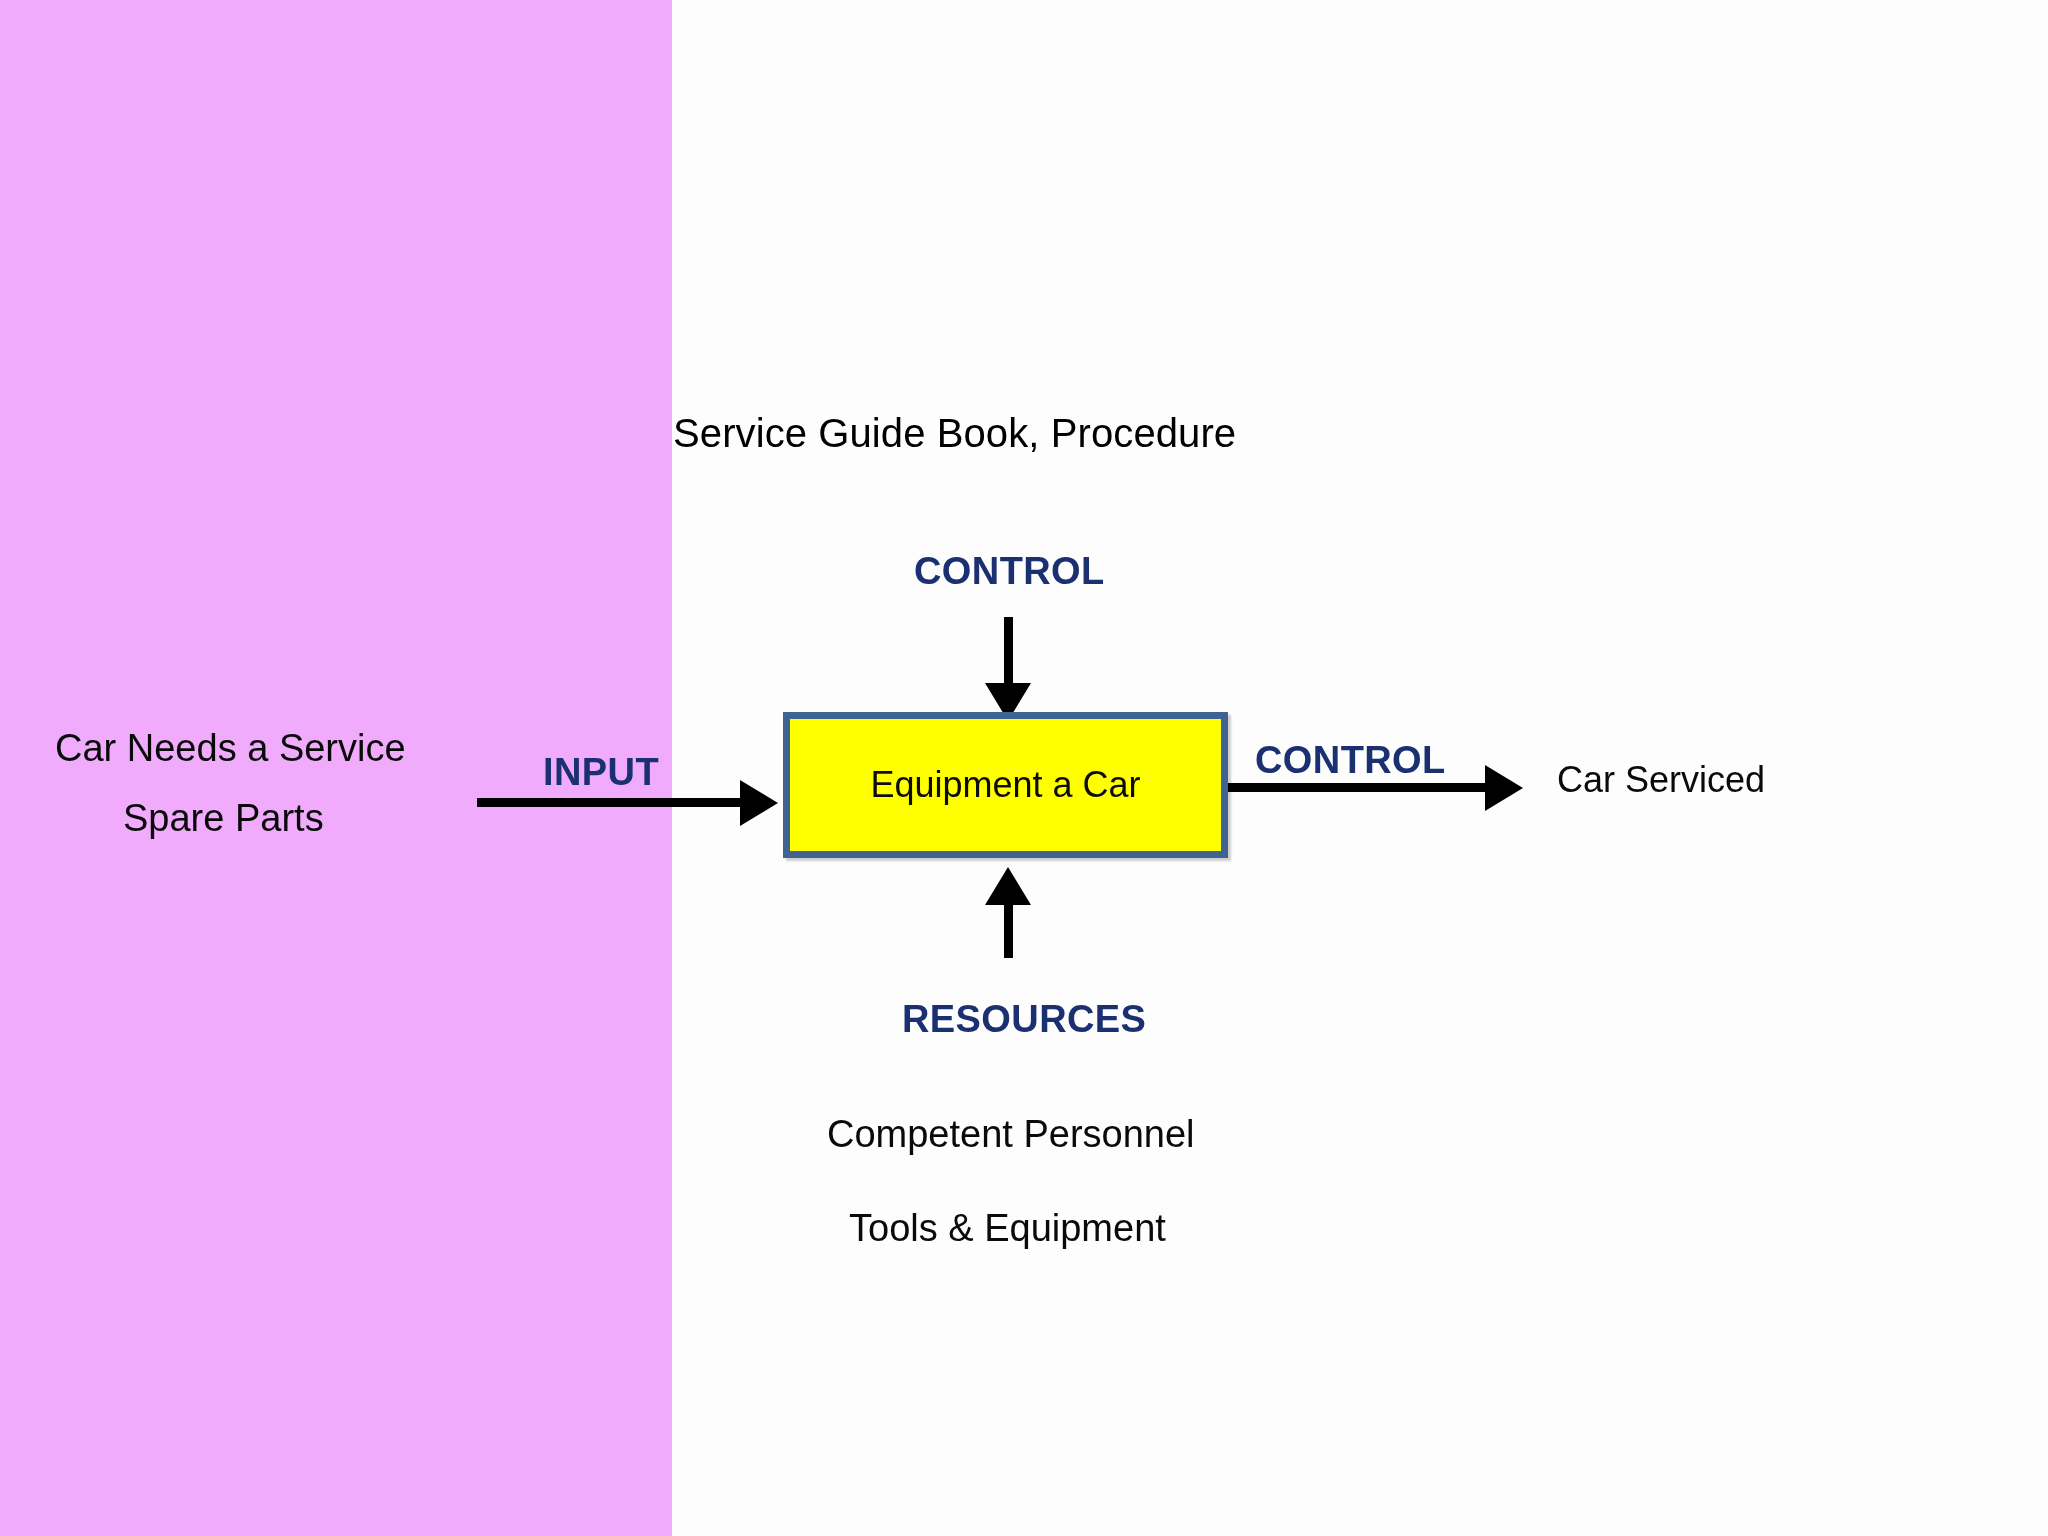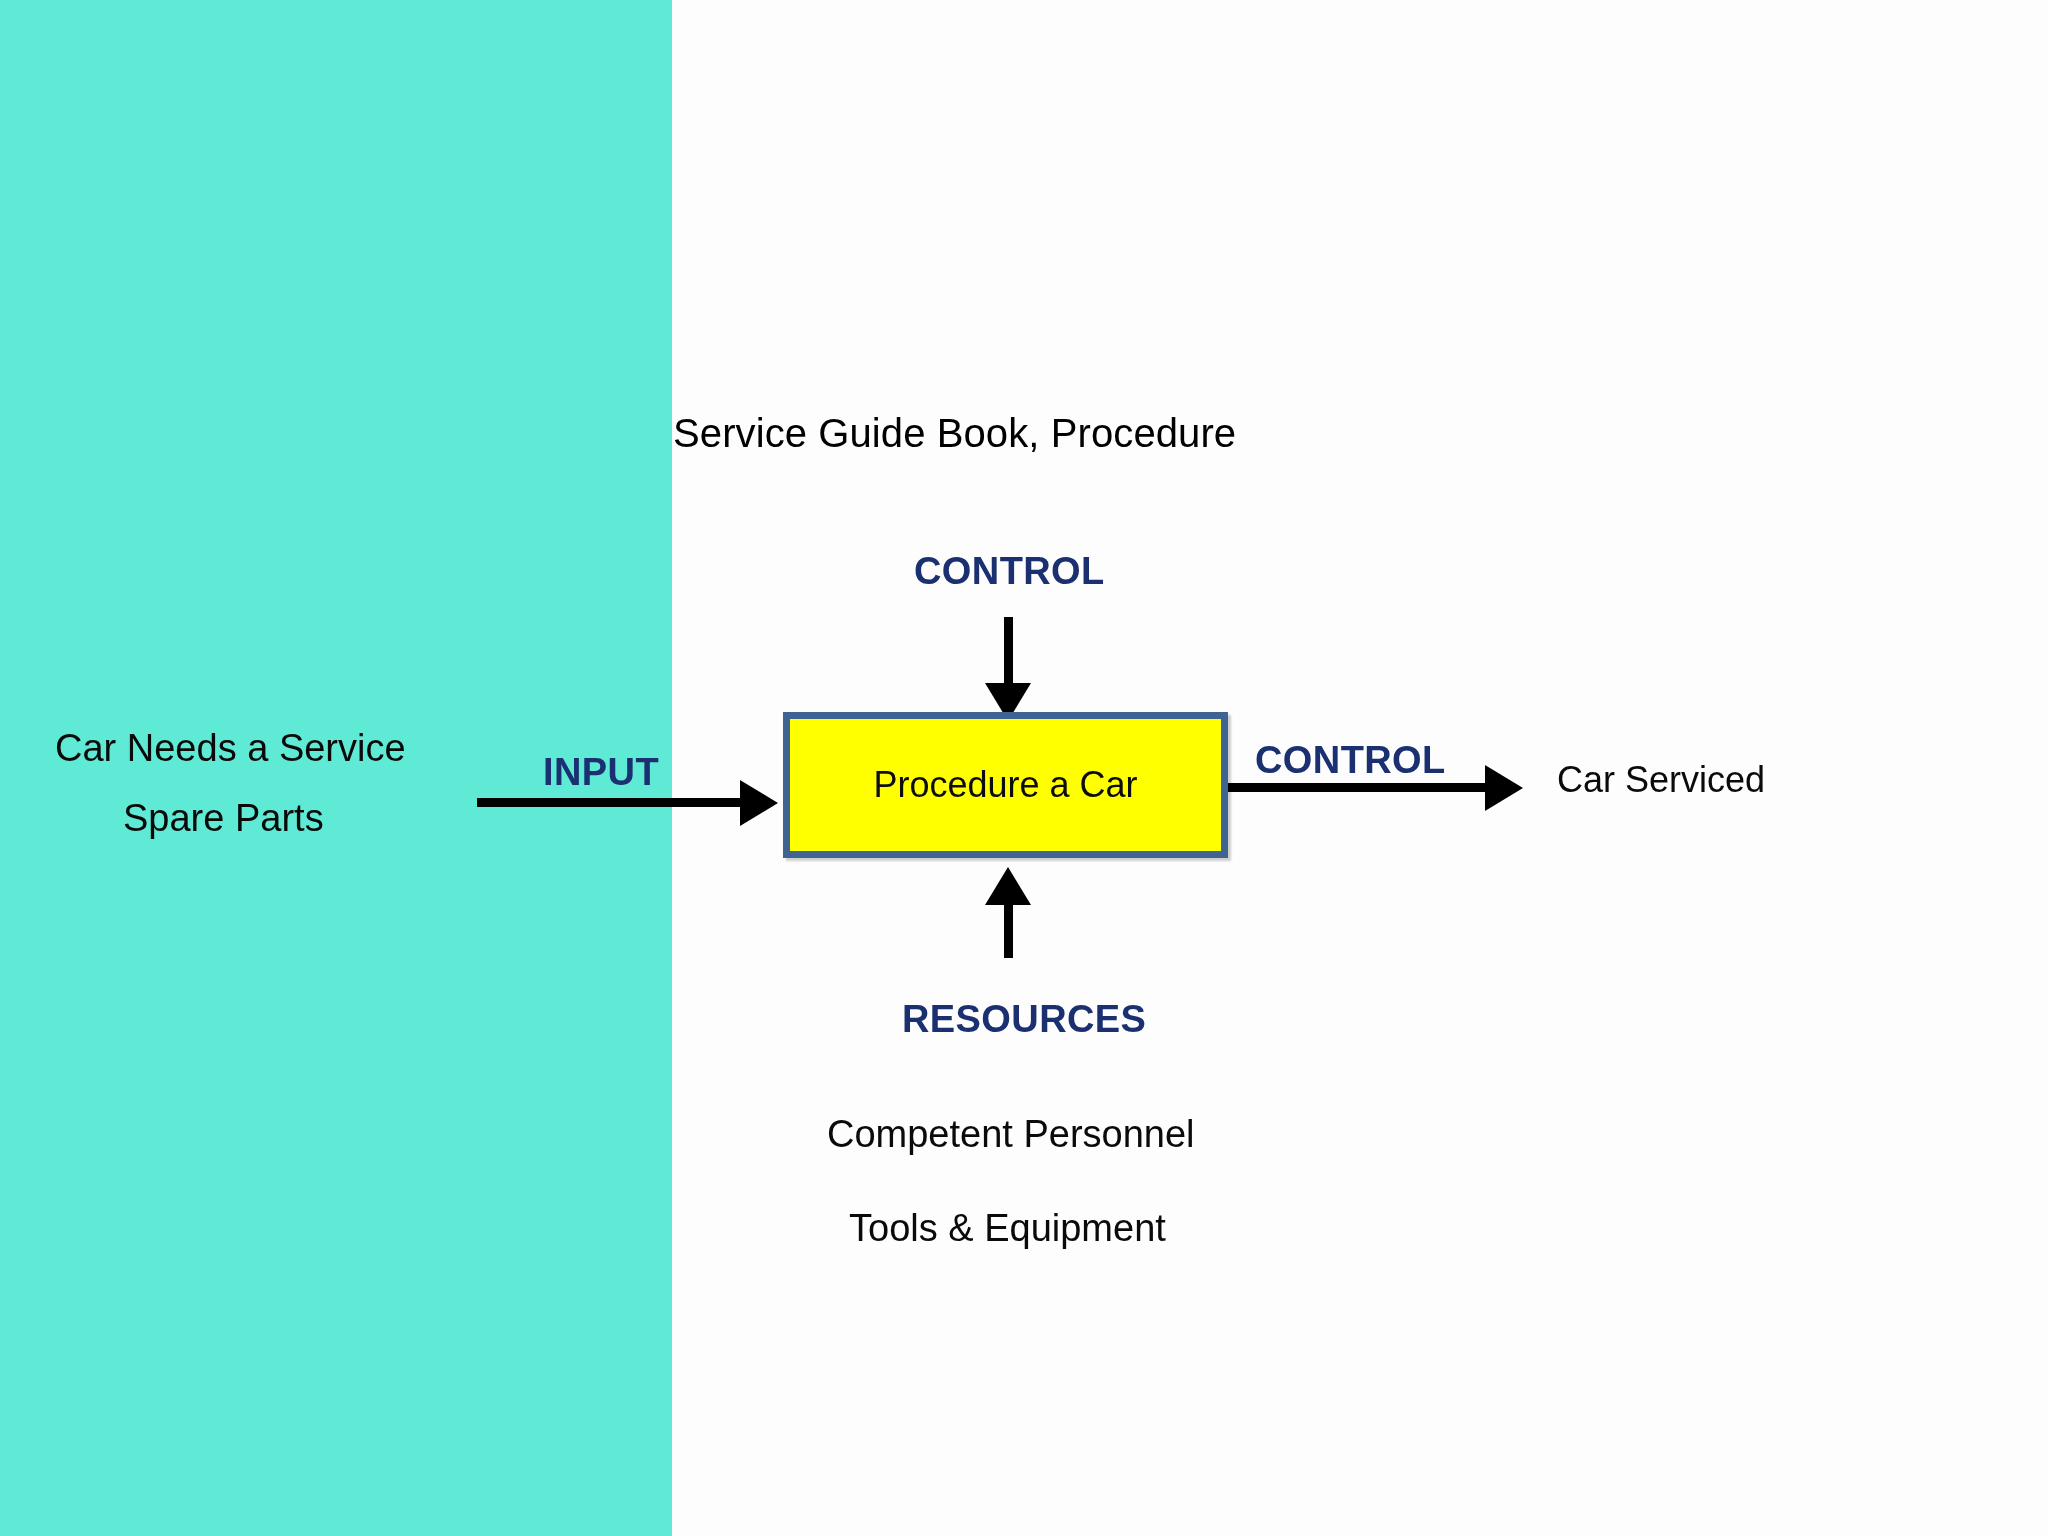--- a/index.html
+++ b/index.html
@@ -9,21 +9,21 @@
     background: #ffffff;
   }
   body {
     font-family: "Liberation Sans", "DejaVu Sans", sans-serif;
     -webkit-font-smoothing: antialiased;
   }
   #canvas {
     position: relative;
     width: 2048px;
     height: 1536px;
-    background: #5eead4;
+    background: #f0abfc;
     overflow: hidden;
   }
 
   
   .faint-panel {
     position: absolute;
     left: 672px;
     top: 0px;
     width: 1376px;
     height: 1536px;
@@ -124,21 +124,21 @@
 
   <div class="txt body-text" style="left:55px; top:729px;">Car Needs a Service</div>
   <div class="txt body-text" style="left:123px; top:799px;">Spare Parts</div>
 
   <div class="txt flow-label" style="left:543px; top:753px;">INPUT</div>
 
   <div class="arrow-line-h" style="left:477px; top:798px; width:266px;"></div>
   <div class="arrow-head head-right" style="left:740px; top:780px;"></div>
 
   <div class="activity-box">
-    <span class="box-text">Procedure a Car</span>
+    <span class="box-text">Equipment a Car</span>
   </div>
 
   <div class="txt flow-label" style="left:1255px; top:741px;">CONTROL</div>
 
   <div class="arrow-line-h" style="left:1228px; top:783px; width:262px;"></div>
   <div class="arrow-head head-right" style="left:1485px; top:765px;"></div>
 
   <div class="txt body-text" style="left:1557px; top:762px; font-size:36px;">Car Serviced</div>
 
   <div class="arrow-line-v" style="left:1004px; top:900px; height:58px;"></div>

